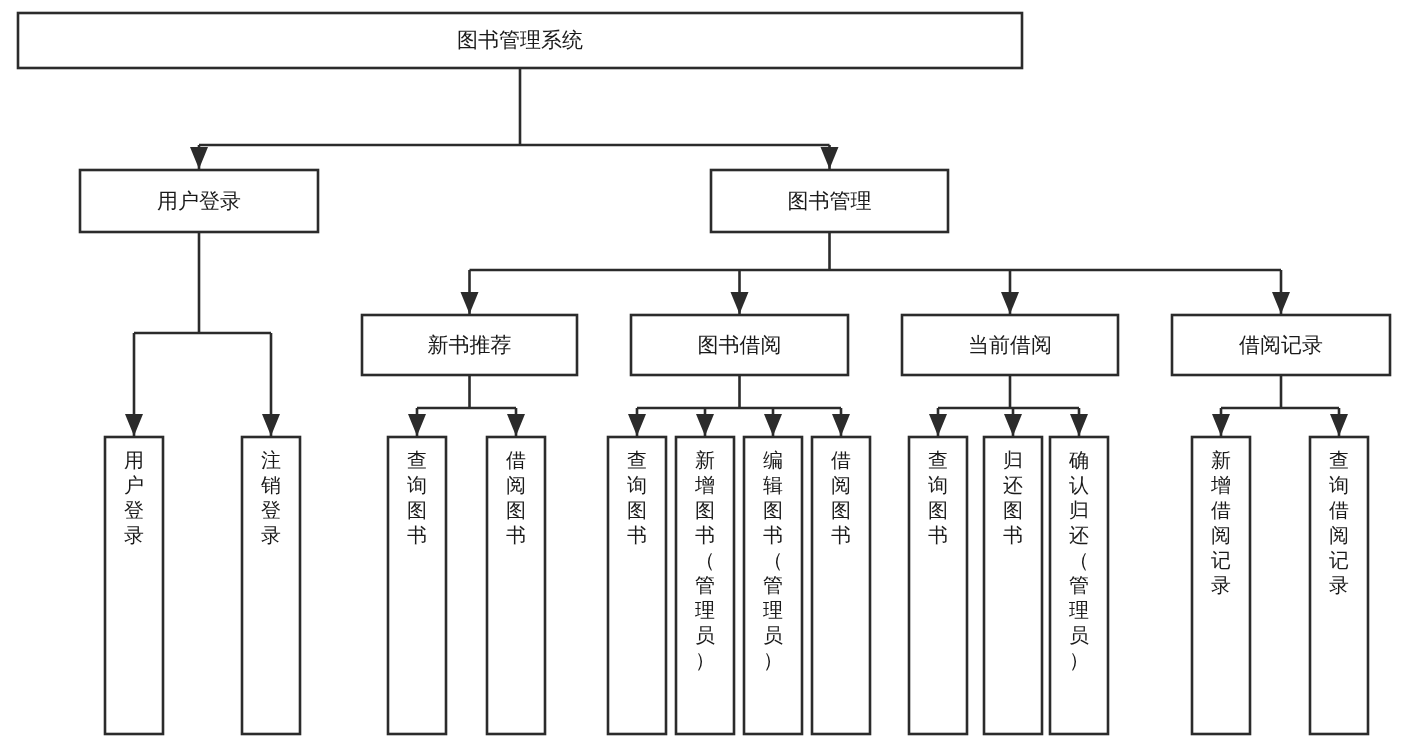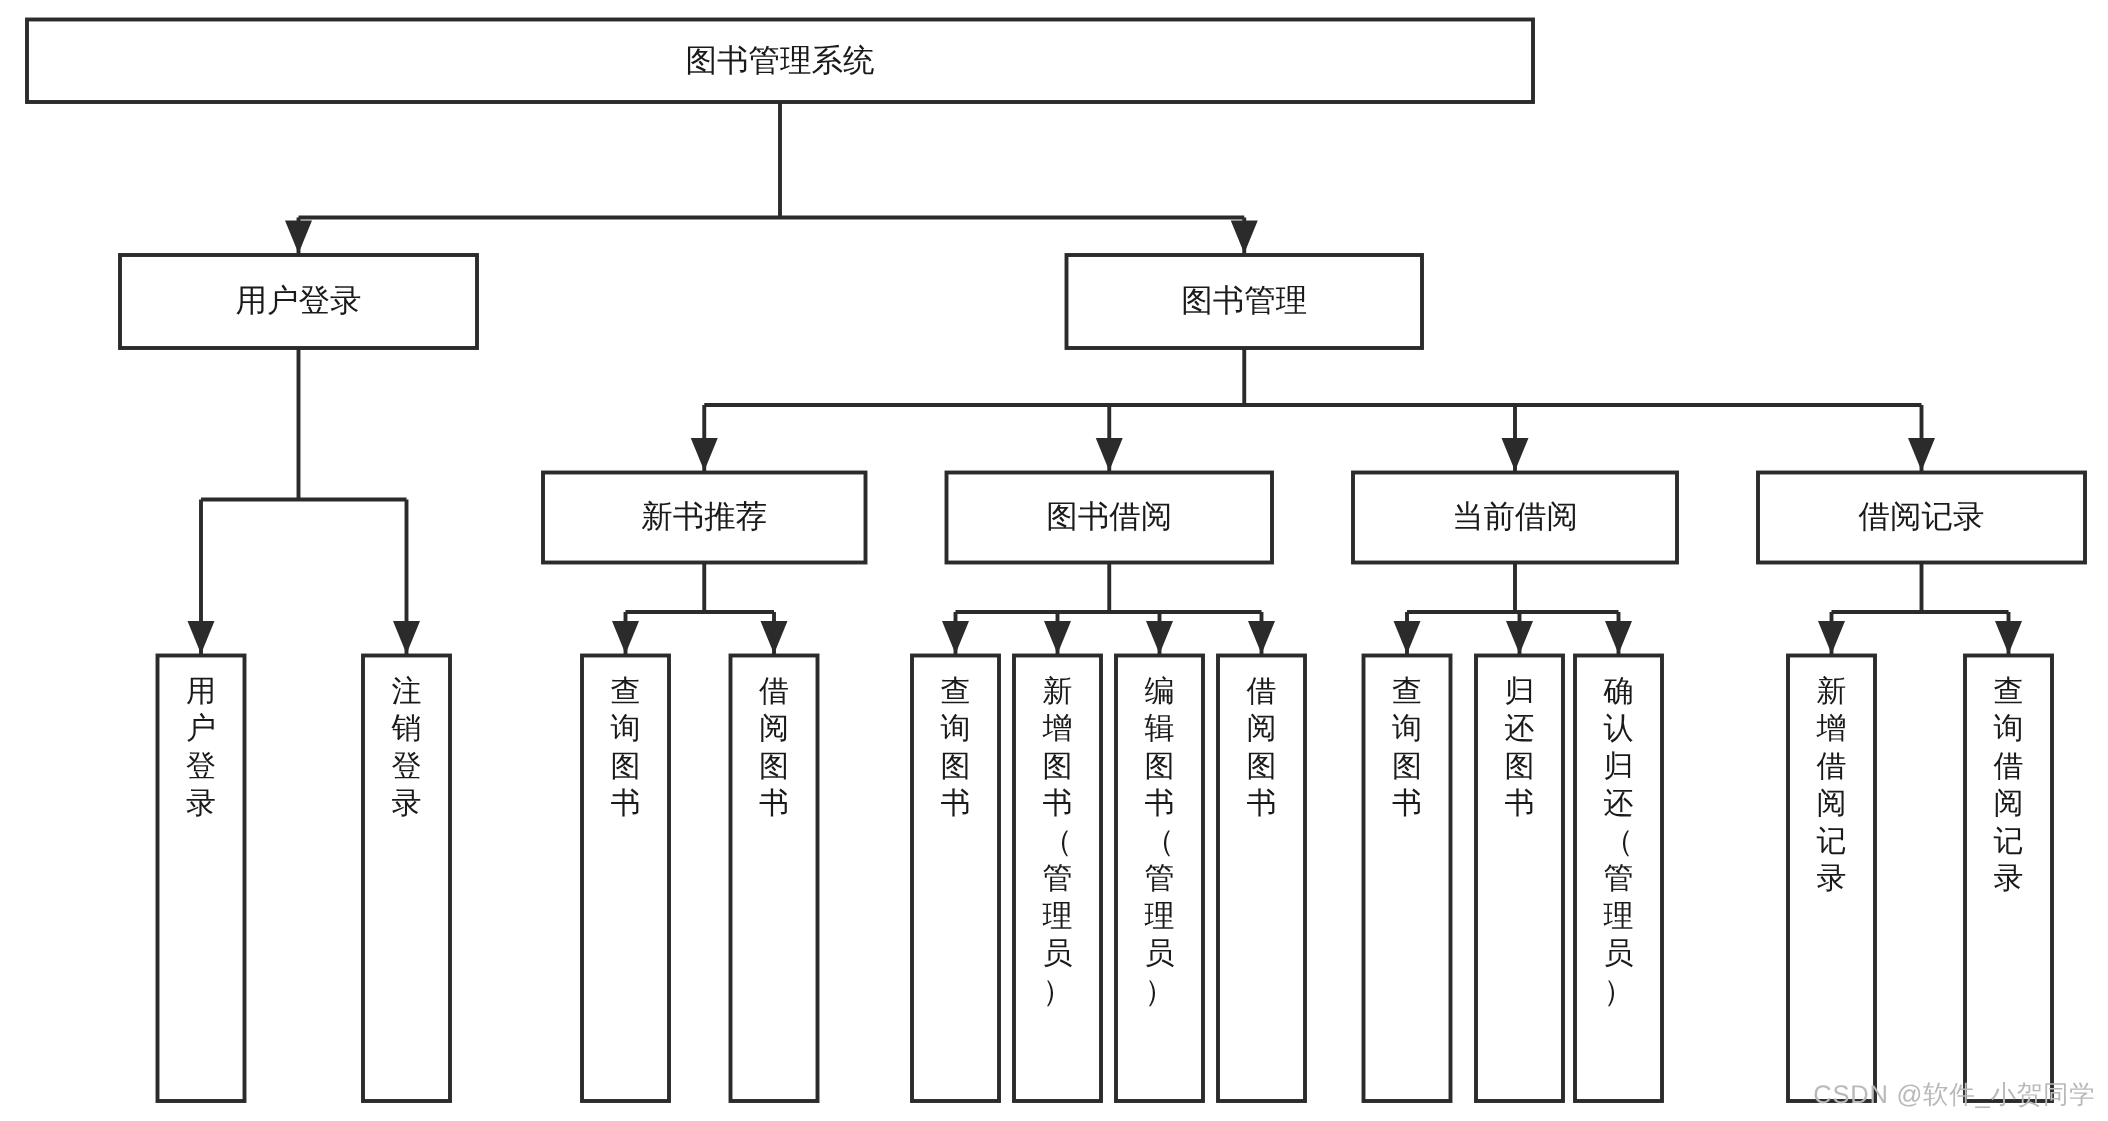--- a/index.html
+++ b/index.html
@@ -275,14 +275,13 @@
           <rect x="1310" y="437" width="58" height="297" class="node-rect"></rect>
           <text x="1339" y="467" class="node-label-v">查</text>
           <text x="1339" y="492" class="node-label-v">询</text>
           <text x="1339" y="517" class="node-label-v">借</text>
           <text x="1339" y="542" class="node-label-v">阅</text>
           <text x="1339" y="567" class="node-label-v">记</text>
           <text x="1339" y="592" class="node-label-v">录</text>
         </g>
       </g>
   </svg>
-  <div class="watermark-text">CSDN @软件_小贺同学</div>
 </div>
 
 </body></html>

